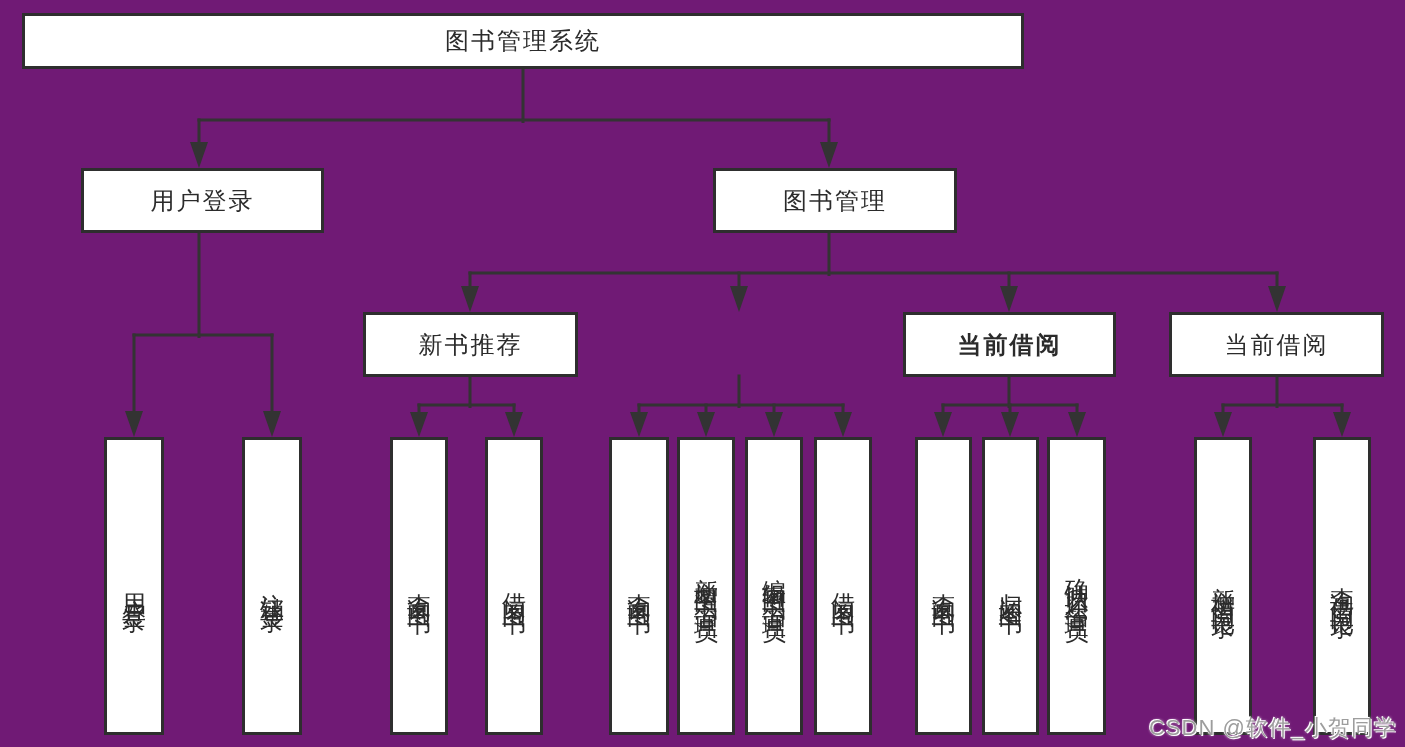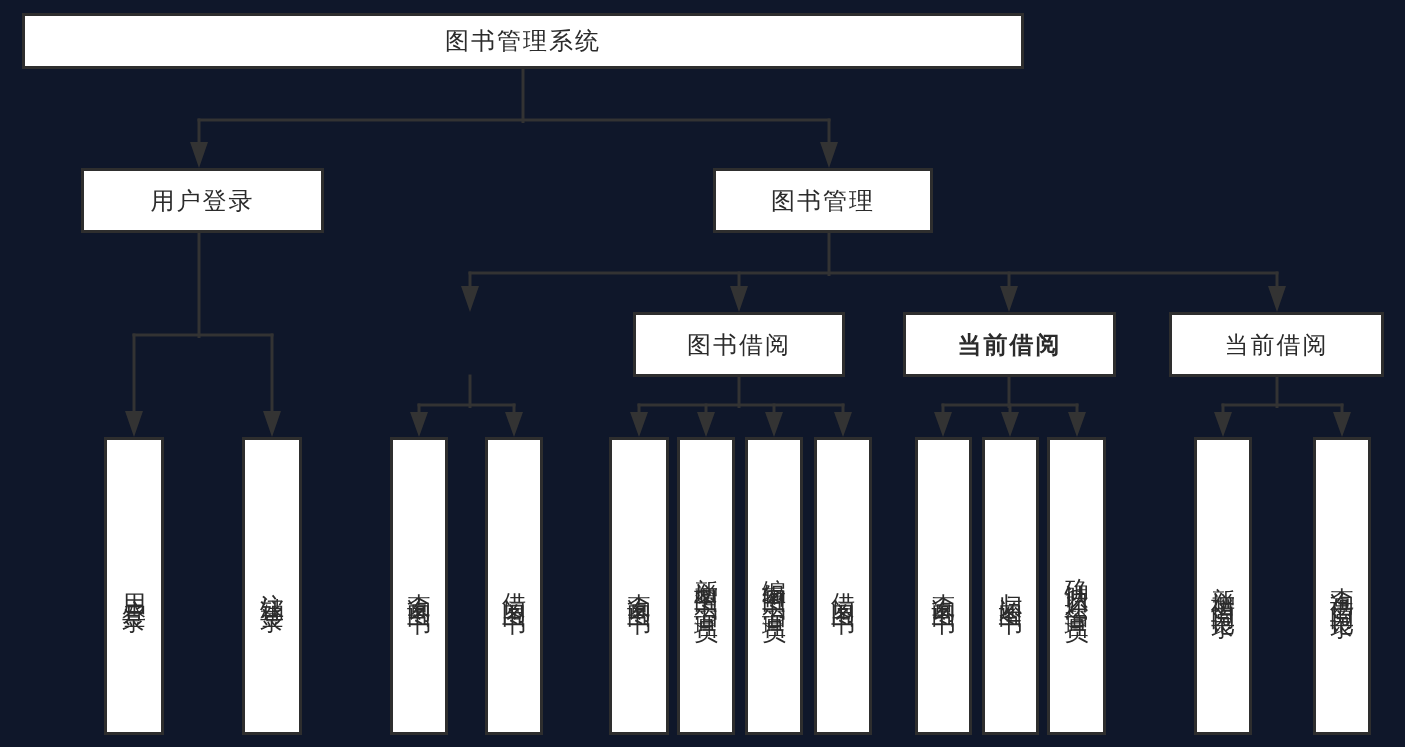--- a/index.html
+++ b/index.html
@@ -1,20 +1,20 @@
 <!DOCTYPE html>
 <html><head>
 <meta charset="utf-8">
 <style>
   html, body { margin: 0; padding: 0; background: #ffffff; }
   .stage {
     position: relative;
     width: 1405px;
     height: 747px;
-    background: #0f172a;
+    background: #701a75;
     font-family: "Liberation Sans", "DejaVu Sans", sans-serif;
     overflow: hidden;
   }
   svg.connectors {
     position: absolute;
     left: 0; top: 0;
     width: 1405px; height: 747px;
   }
   svg.connectors line { stroke: #333333; stroke-width: 3; stroke-linecap: square; }
   svg.connectors polygon { fill: #333333; }
@@ -127,26 +127,26 @@
     </g>
   </svg>
 
   <div class="node" style="left:22px; top:13px; width:1002px; height:56px;">
     <span class="lbl">图书管理系统</span>
   </div>
 
   <div class="node" style="left:81px; top:168px; width:243px; height:65px;">
     <span class="lbl">用户登录</span>
   </div>
-  <div class="node" style="left:713px; top:168px; width:220px; height:65px;">
+  <div class="node" style="left:713px; top:168px; width:244px; height:65px;">
     <span class="lbl">图书管理</span>
   </div>
 
-  <div class="node" style="left:633px; top:312px; width:212px; height:65px;">
-    <span class="lbl">图书借阅</span>
+  <div class="node" style="left:363px; top:312px; width:215px; height:65px;">
+    <span class="lbl">新书推荐</span>
   </div>
   <div class="node" style="left:903px; top:312px; width:213px; height:65px;font-weight:bold;">
     <span class="lbl">当前借阅</span>
   </div>
   <div class="node" style="left:1169px; top:312px; width:215px; height:65px;">
     <span class="lbl">当前借阅</span>
   </div>
 
   <div class="node leaf" style="left:104px; top:437px; width:60px; height:298px;">
     <span class="lbl">用户登录</span>
@@ -185,14 +185,15 @@
     <span class="lbl">确认归还（管理员）</span>
   </div>
 
   <div class="node leaf" style="left:1194px; top:437px; width:58px; height:298px;">
     <span class="lbl">新增借阅记录</span>
   </div>
   <div class="node leaf" style="left:1313px; top:437px; width:58px; height:298px;">
     <span class="lbl">查询借阅记录</span>
   </div>
 
+  <div class="watermark">CSDN @软件_小贺同学</div>
 
 </div>
 
 </body></html>

